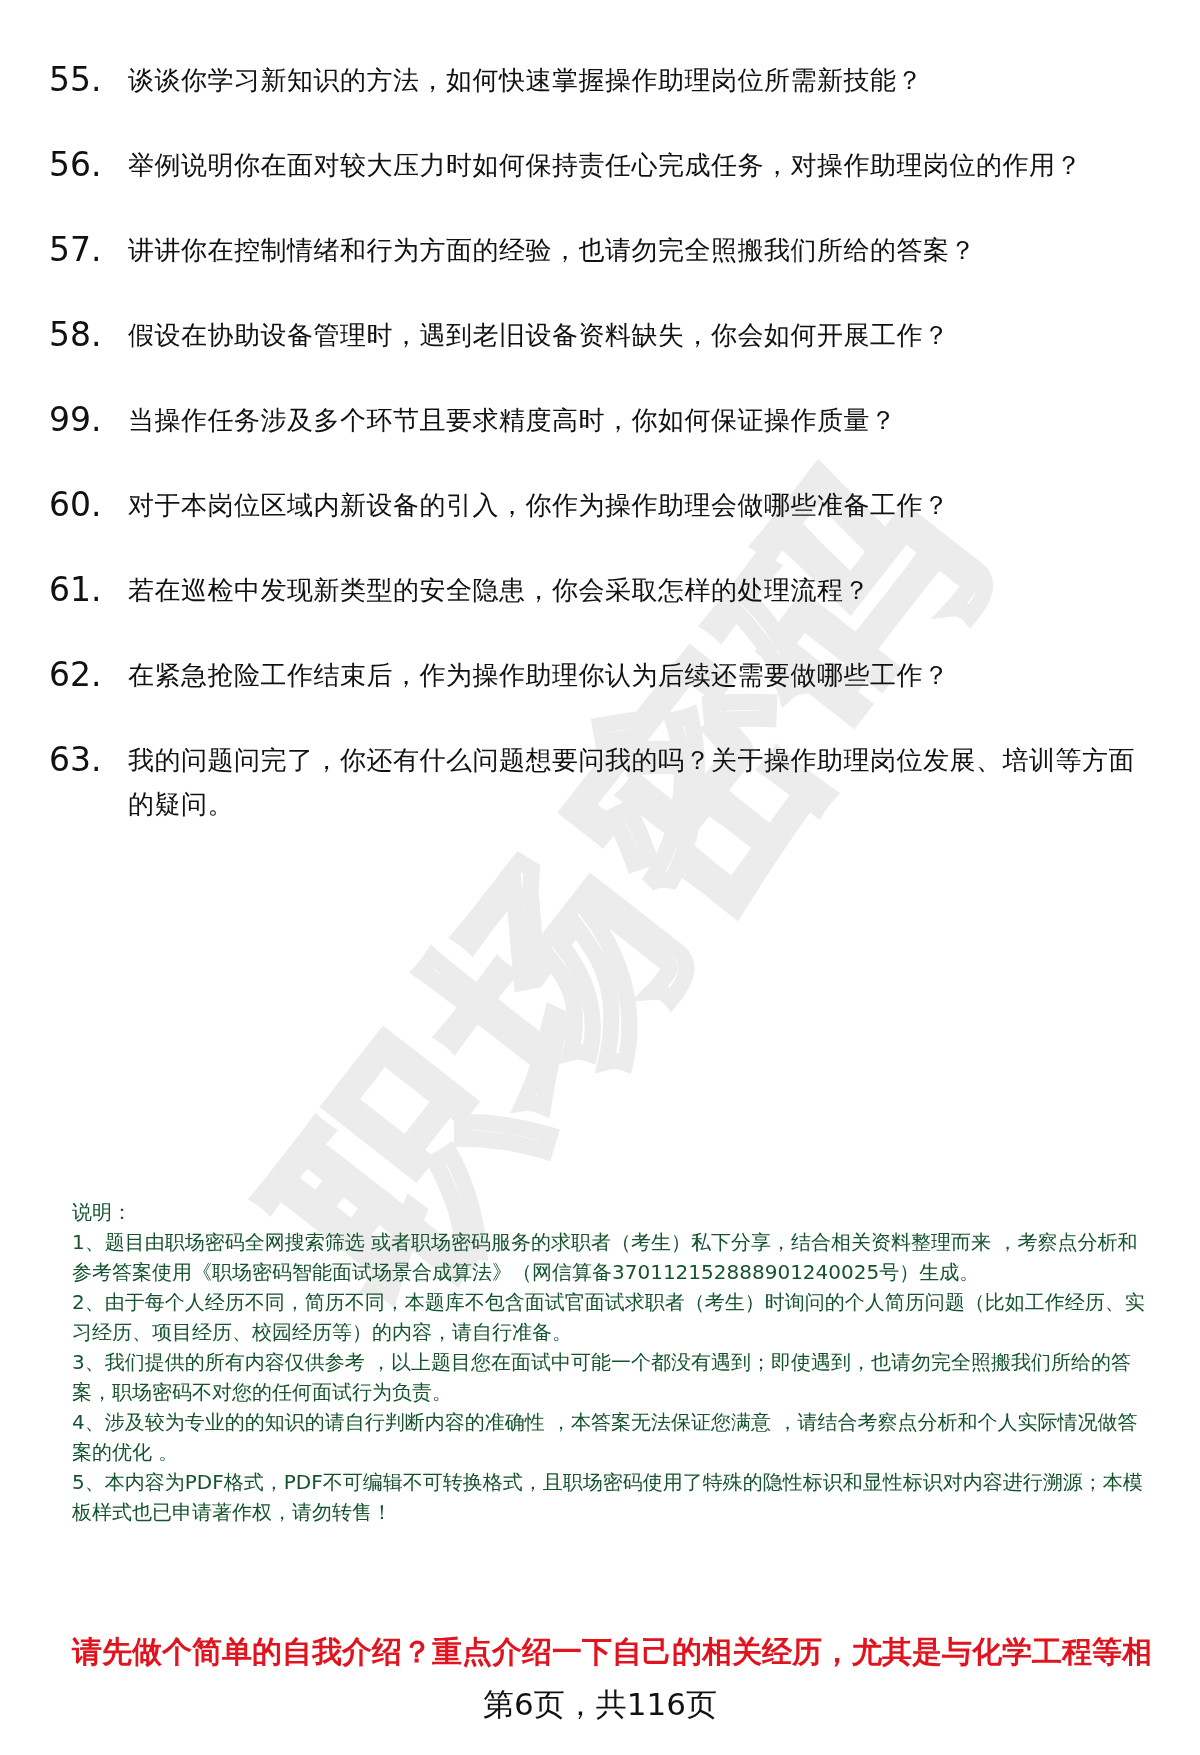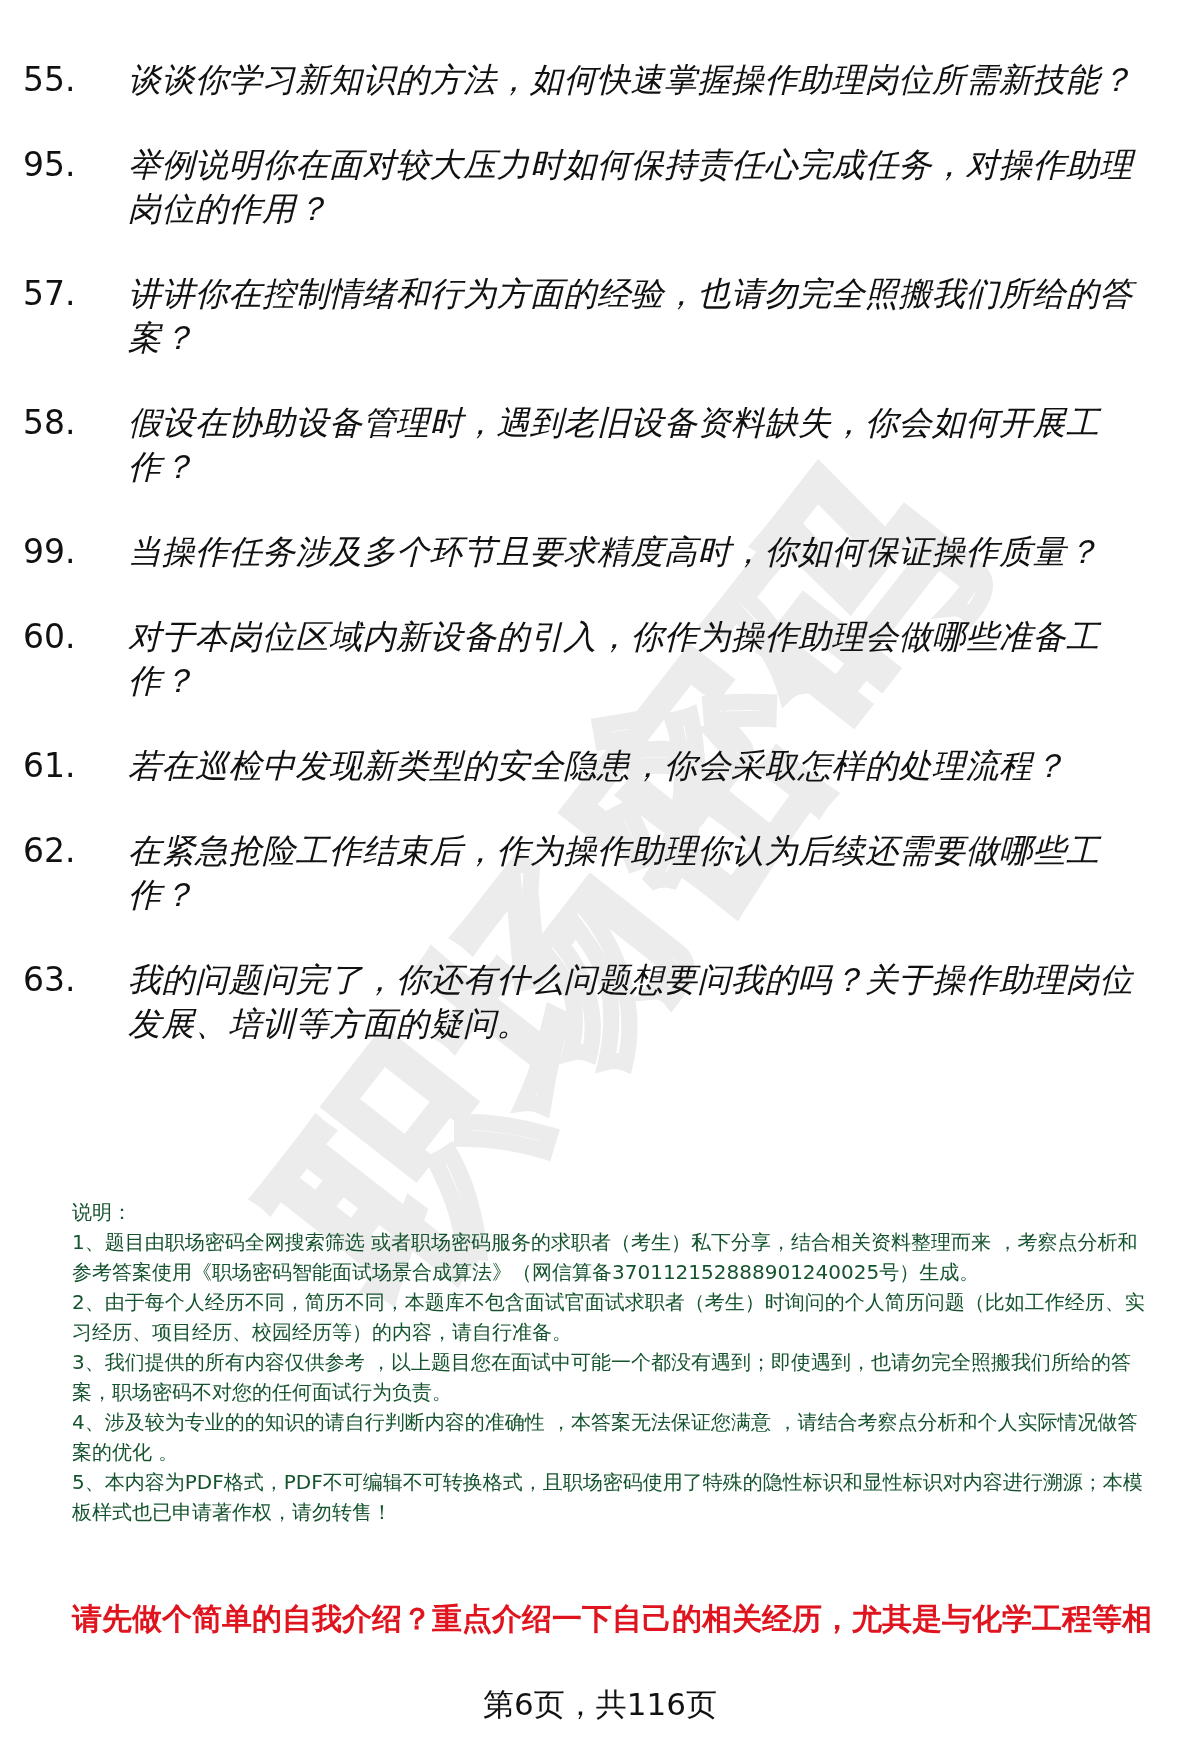--- a/index.html
+++ b/index.html
@@ -6,45 +6,45 @@
   body { width: 1200px; height: 1755px; position: relative; overflow: hidden;
          font-family: "DejaVu Sans", "Liberation Sans", sans-serif; color: #111111; }
   .watermark { position: absolute; left: 180px; top: 430px; width: 900px; height: 900px;
                pointer-events: none; z-index: 0; }
   .watermark span { position: absolute; left: 50%; top: 50%;
                transform: translate(-50%, -50%) rotate(-52deg);
                font-size: 230px; font-weight: bold; white-space: nowrap;
                color: transparent; -webkit-text-stroke: 9px #ececec; letter-spacing: 10px; }
   .questions { position: absolute; left: 0; top: 58px; width: 1200px; z-index: 1; }
   .q { position: relative; display: flex; margin-bottom: 41px; }
-  .q-num { width: 128px; padding-left: 23px; box-sizing: border-box; flex: 0 0 128px;
+  .q-num { width: 128px; padding-left: 49px; box-sizing: border-box; flex: 0 0 128px;
            font-size: 33px; line-height: 44px; }
-  .q-text { width: 1010px; font-size: 33px; line-height: 44px; letter-spacing: 0.5px; font-style: italic; }
+  .q-text { width: 1010px; font-size: 26px; line-height: 44px; letter-spacing: 0.5px; }
   .notes { position: absolute; left: 72px; top: 1197px; width: 1080px; z-index: 1;
            font-size: 20px; line-height: 30px; color: #14532d; }
   .notes p { margin: 0; }
-  .highlight { position: absolute; left: 72px; top: 1599px; width: 1100px; z-index: 1;
+  .highlight { position: absolute; left: 72px; top: 1632px; width: 1100px; z-index: 1;
                font-size: 30px; font-weight: bold; color: #e0141e; white-space: nowrap; }
   .page-number { position: absolute; left: 0; top: 1684px; width: 1200px; text-align: center;
                  font-size: 31px; color: #111111; z-index: 1; }
 </style>
 </head>
 <body>
 
 <div class="watermark">
   <span>职场密码</span>
 </div>
 
 <div class="questions">
   <div class="q">
     <div class="q-num">55.</div>
     <div class="q-text">谈谈你学习新知识的方法，如何快速掌握操作助理岗位所需新技能？</div>
   </div>
   <div class="q">
-    <div class="q-num">95.</div>
+    <div class="q-num">56.</div>
     <div class="q-text">举例说明你在面对较大压力时如何保持责任心完成任务，对操作助理岗位的作用？</div>
   </div>
   <div class="q">
     <div class="q-num">57.</div>
     <div class="q-text">讲讲你在控制情绪和行为方面的经验，也请勿完全照搬我们所给的答案？</div>
   </div>
   <div class="q">
     <div class="q-num">58.</div>
     <div class="q-text">假设在协助设备管理时，遇到老旧设备资料缺失，你会如何开展工作？</div>
   </div>

